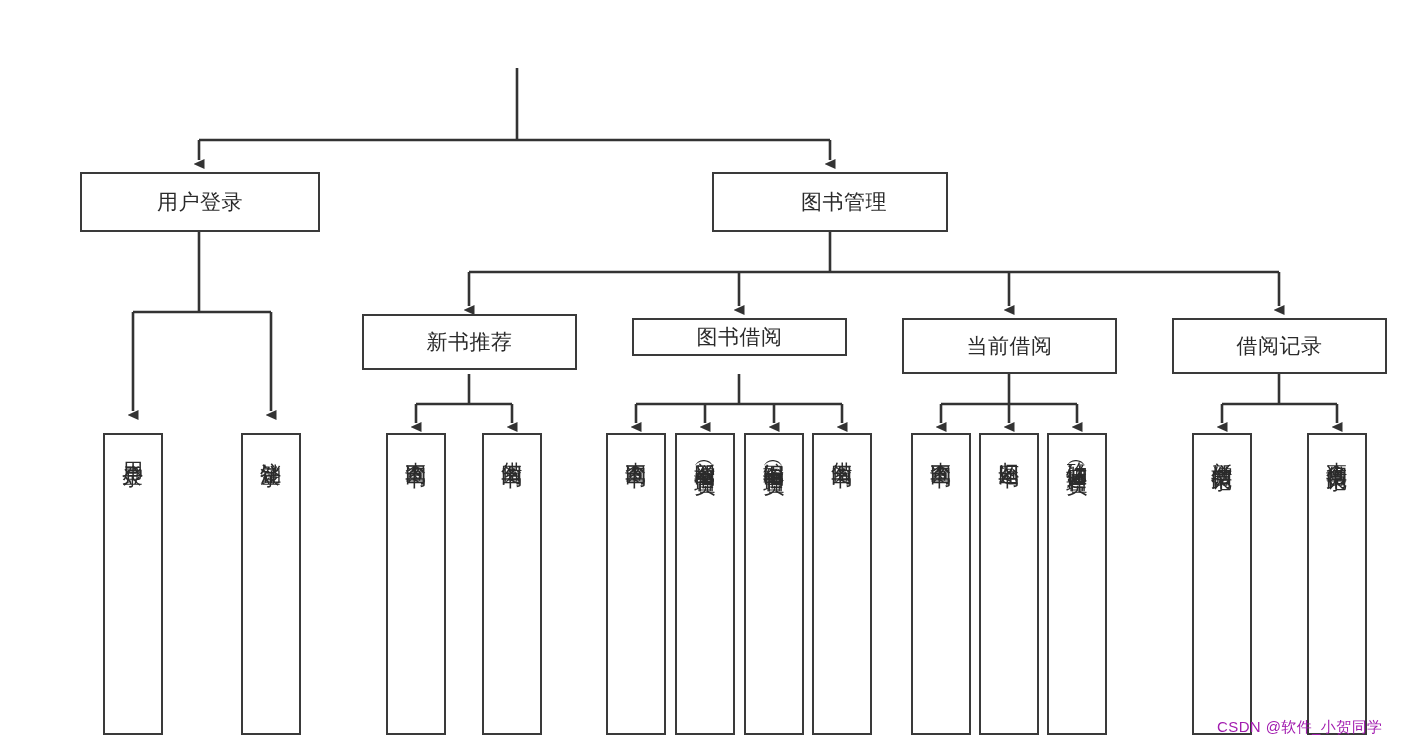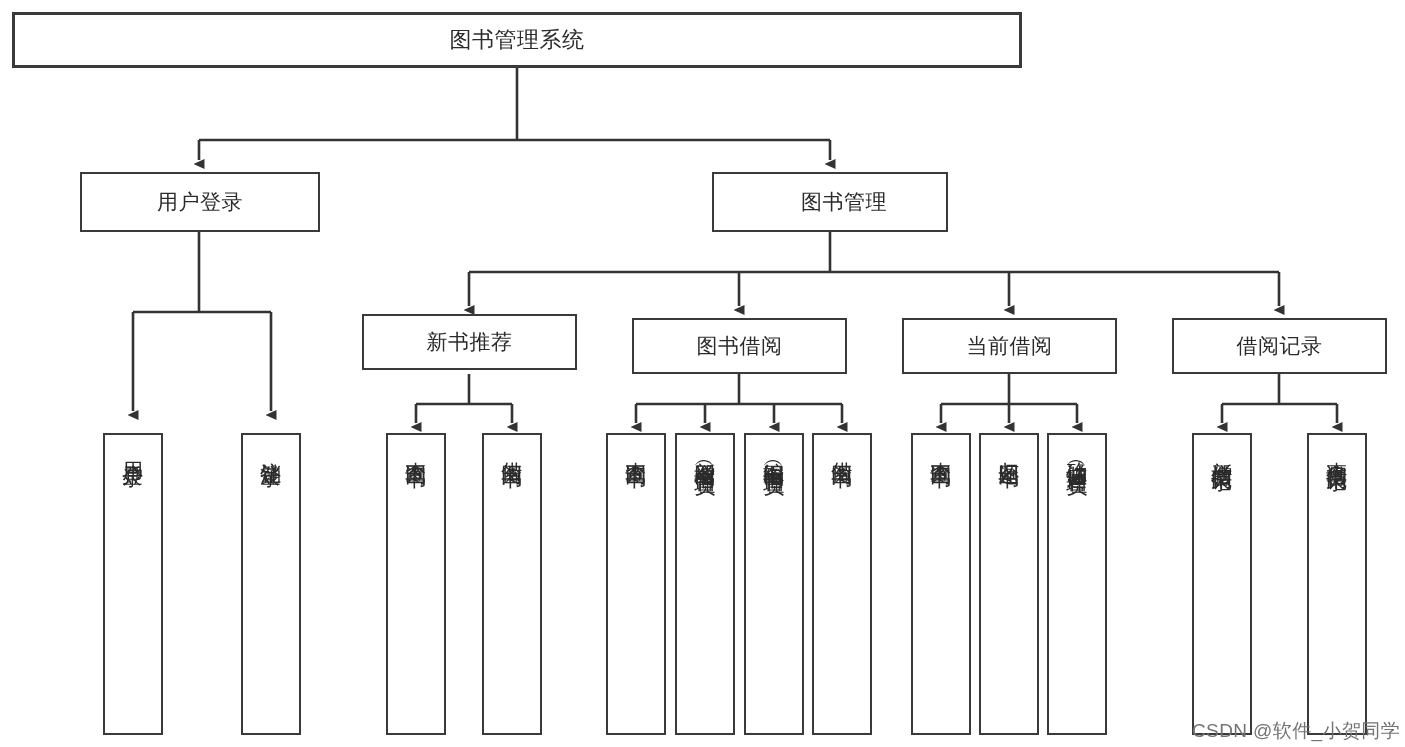--- a/index.html
+++ b/index.html
@@ -61,25 +61,26 @@
     writing-mode: vertical-rl;
     text-orientation: upright;
     font-size: 21px;
     line-height: 1.22;
     letter-spacing: 2px;
     white-space: nowrap;
     max-height: 100%;
   }
   .watermark {
     position: absolute;
-    color: #737373;
-    font-size: 19px;
+    color: #a21caf;
+    font-size: 15px;
     letter-spacing: 0.4px;
     white-space: nowrap;
     user-select: none;
+    padding-left: 25px;
   }
 </style>
 </head>
 <body>
 
 <div id="canvas">
 
   <svg id="wires" viewBox="0 0 1405 747" width="1405" height="747" xmlns="http://www.w3.org/2000/svg">
     <defs>
       <marker id="arrow" markerWidth="10" markerHeight="11" refX="1" refY="5.5" orient="auto" markerUnits="userSpaceOnUse">
@@ -125,35 +126,32 @@
       <path d="M1009,404 L1009,423" marker-end="url(#arrow)"></path>
       <path d="M1077,404 L1077,423" marker-end="url(#arrow)"></path>
 
       <path d="M1279,374 L1279,404"></path>
       <path d="M1222,404 L1337,404"></path>
       <path d="M1222,404 L1222,423" marker-end="url(#arrow)"></path>
       <path d="M1337,404 L1337,423" marker-end="url(#arrow)"></path>
     </g>
   </svg>
 
-  <div class="node root horiz" style="left:12px; top:12px; width:1010px; height:56px;">
-    <span class="node-label">图书管理系统</span>
-  </div>
 
   <div class="node horiz" style="left:80px; top:172px; width:240px; height:60px;">
     <span class="node-label">用户登录</span>
   </div>
   <div class="node horiz" style="left:712px; top:172px; width:236px; height:60px;padding-left:28px;">
     <span class="node-label">图书管理</span>
   </div>
 
   <div class="node horiz" style="left:362px; top:314px; width:215px; height:56px;">
     <span class="node-label">新书推荐</span>
   </div>
-  <div class="node horiz" style="left:632px; top:318px; width:215px; height:56px;">
+  <div class="node horiz" style="left:632px; top:318px; width:215px; height:38px;">
     <span class="node-label">图书借阅</span>
   </div>
   <div class="node horiz" style="left:1172px; top:318px; width:215px; height:56px;">
     <span class="node-label">借阅记录</span>
   </div>
   <div class="node horiz" style="left:902px; top:318px; width:215px; height:56px;">
     <span class="node-label">当前借阅</span>
   </div>
 
   <div class="node vert" style="left:103px; top:433px; width:60px; height:302px;">

